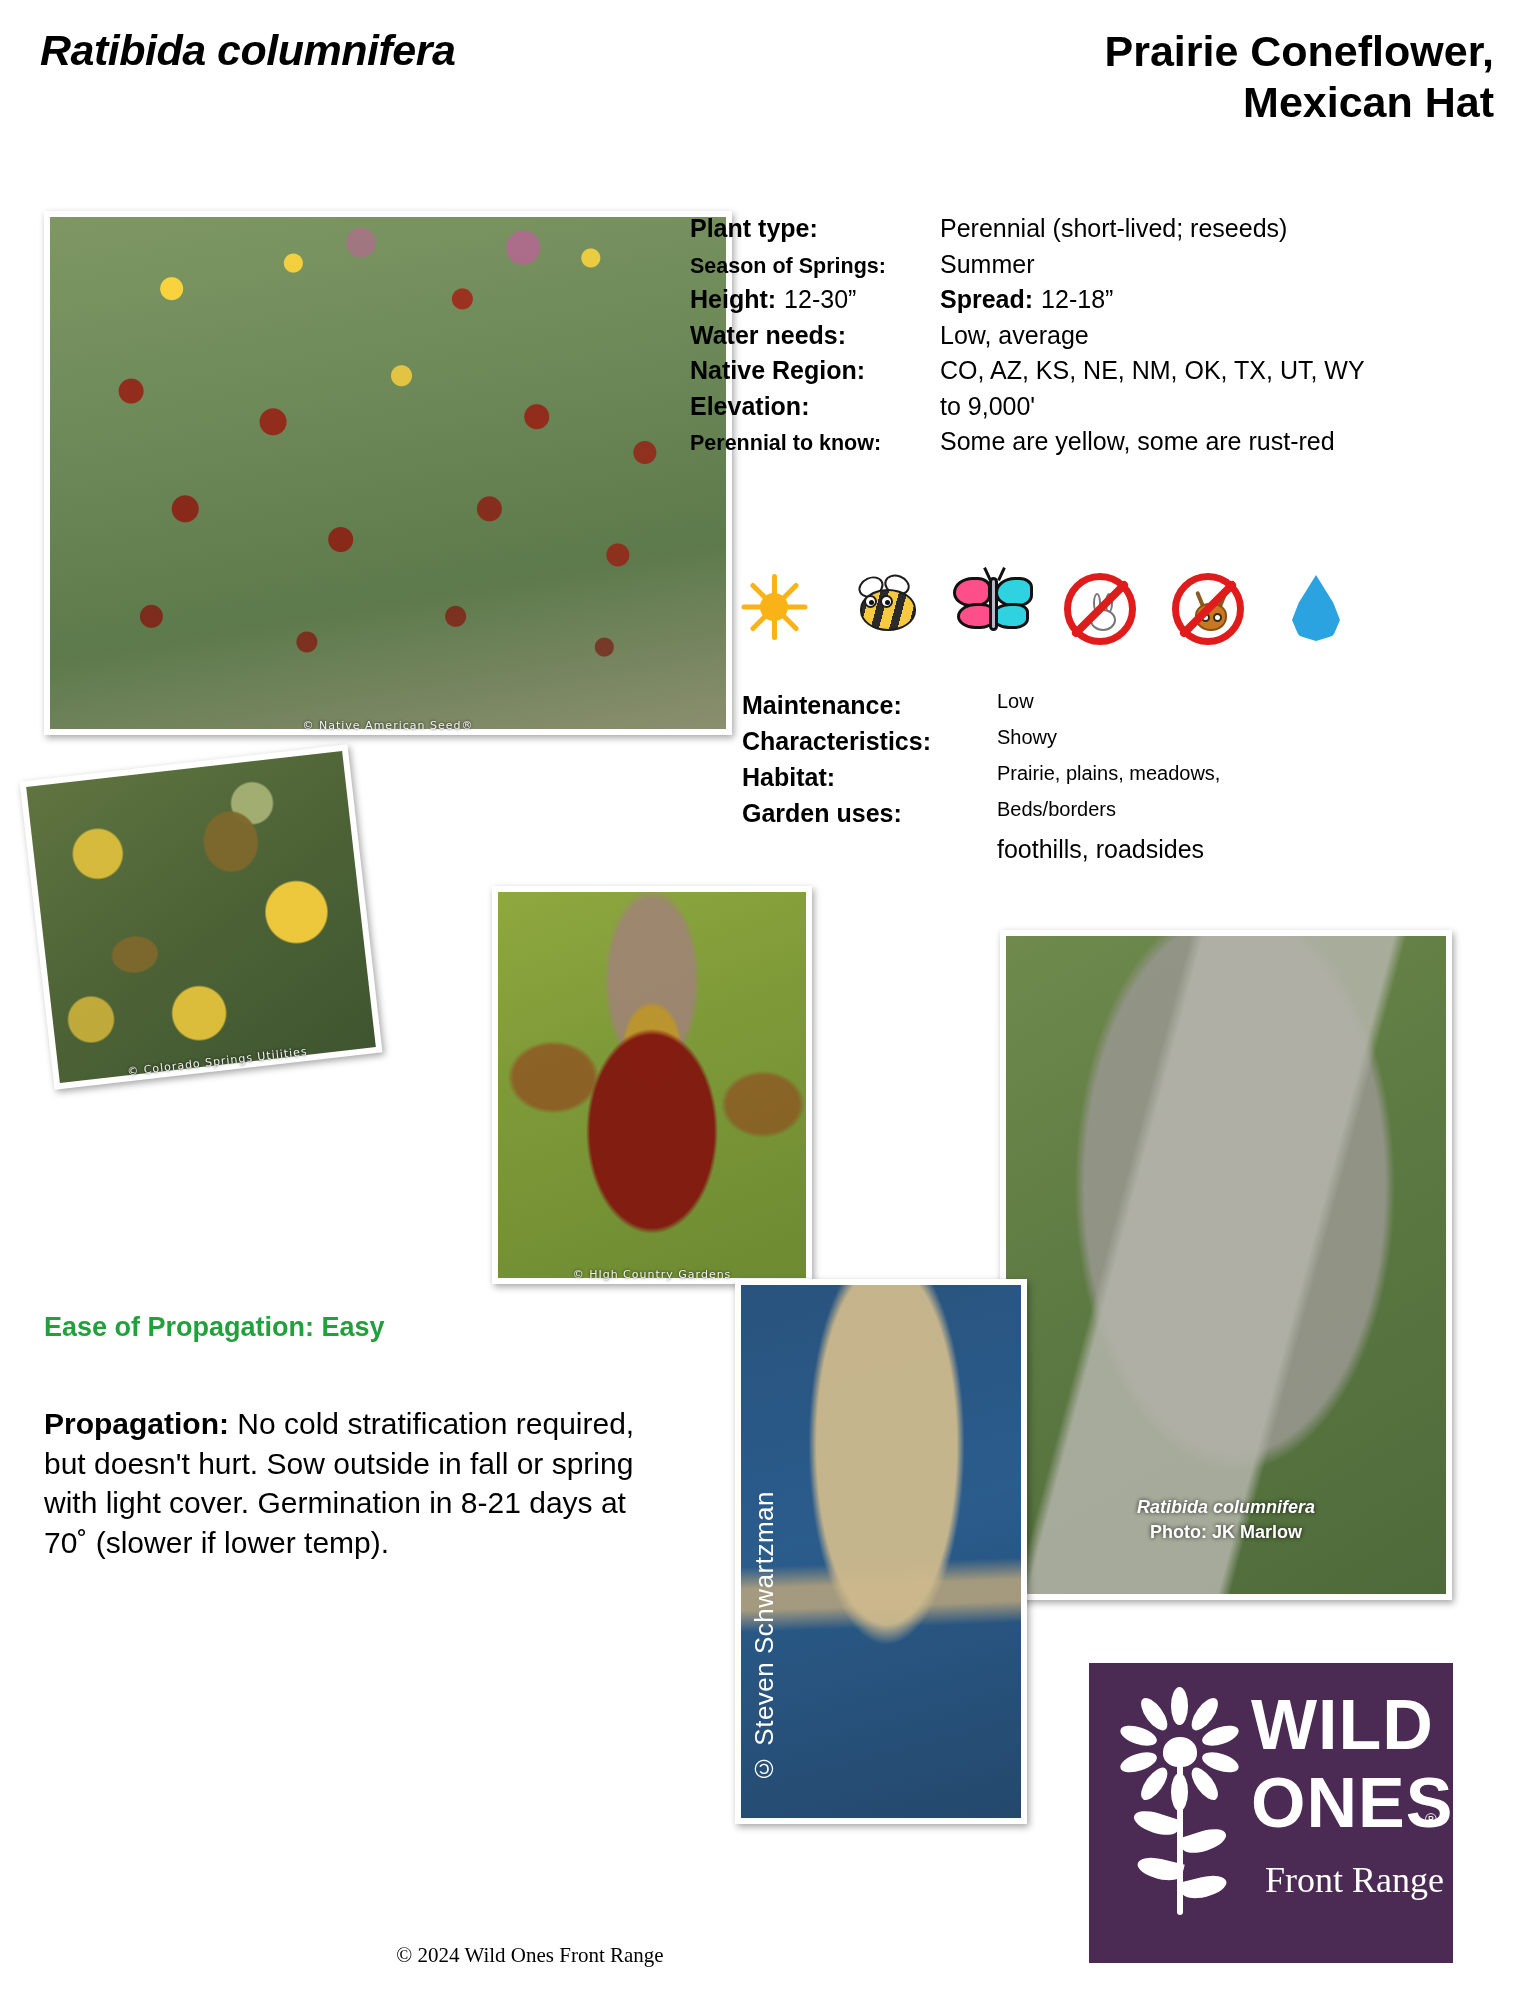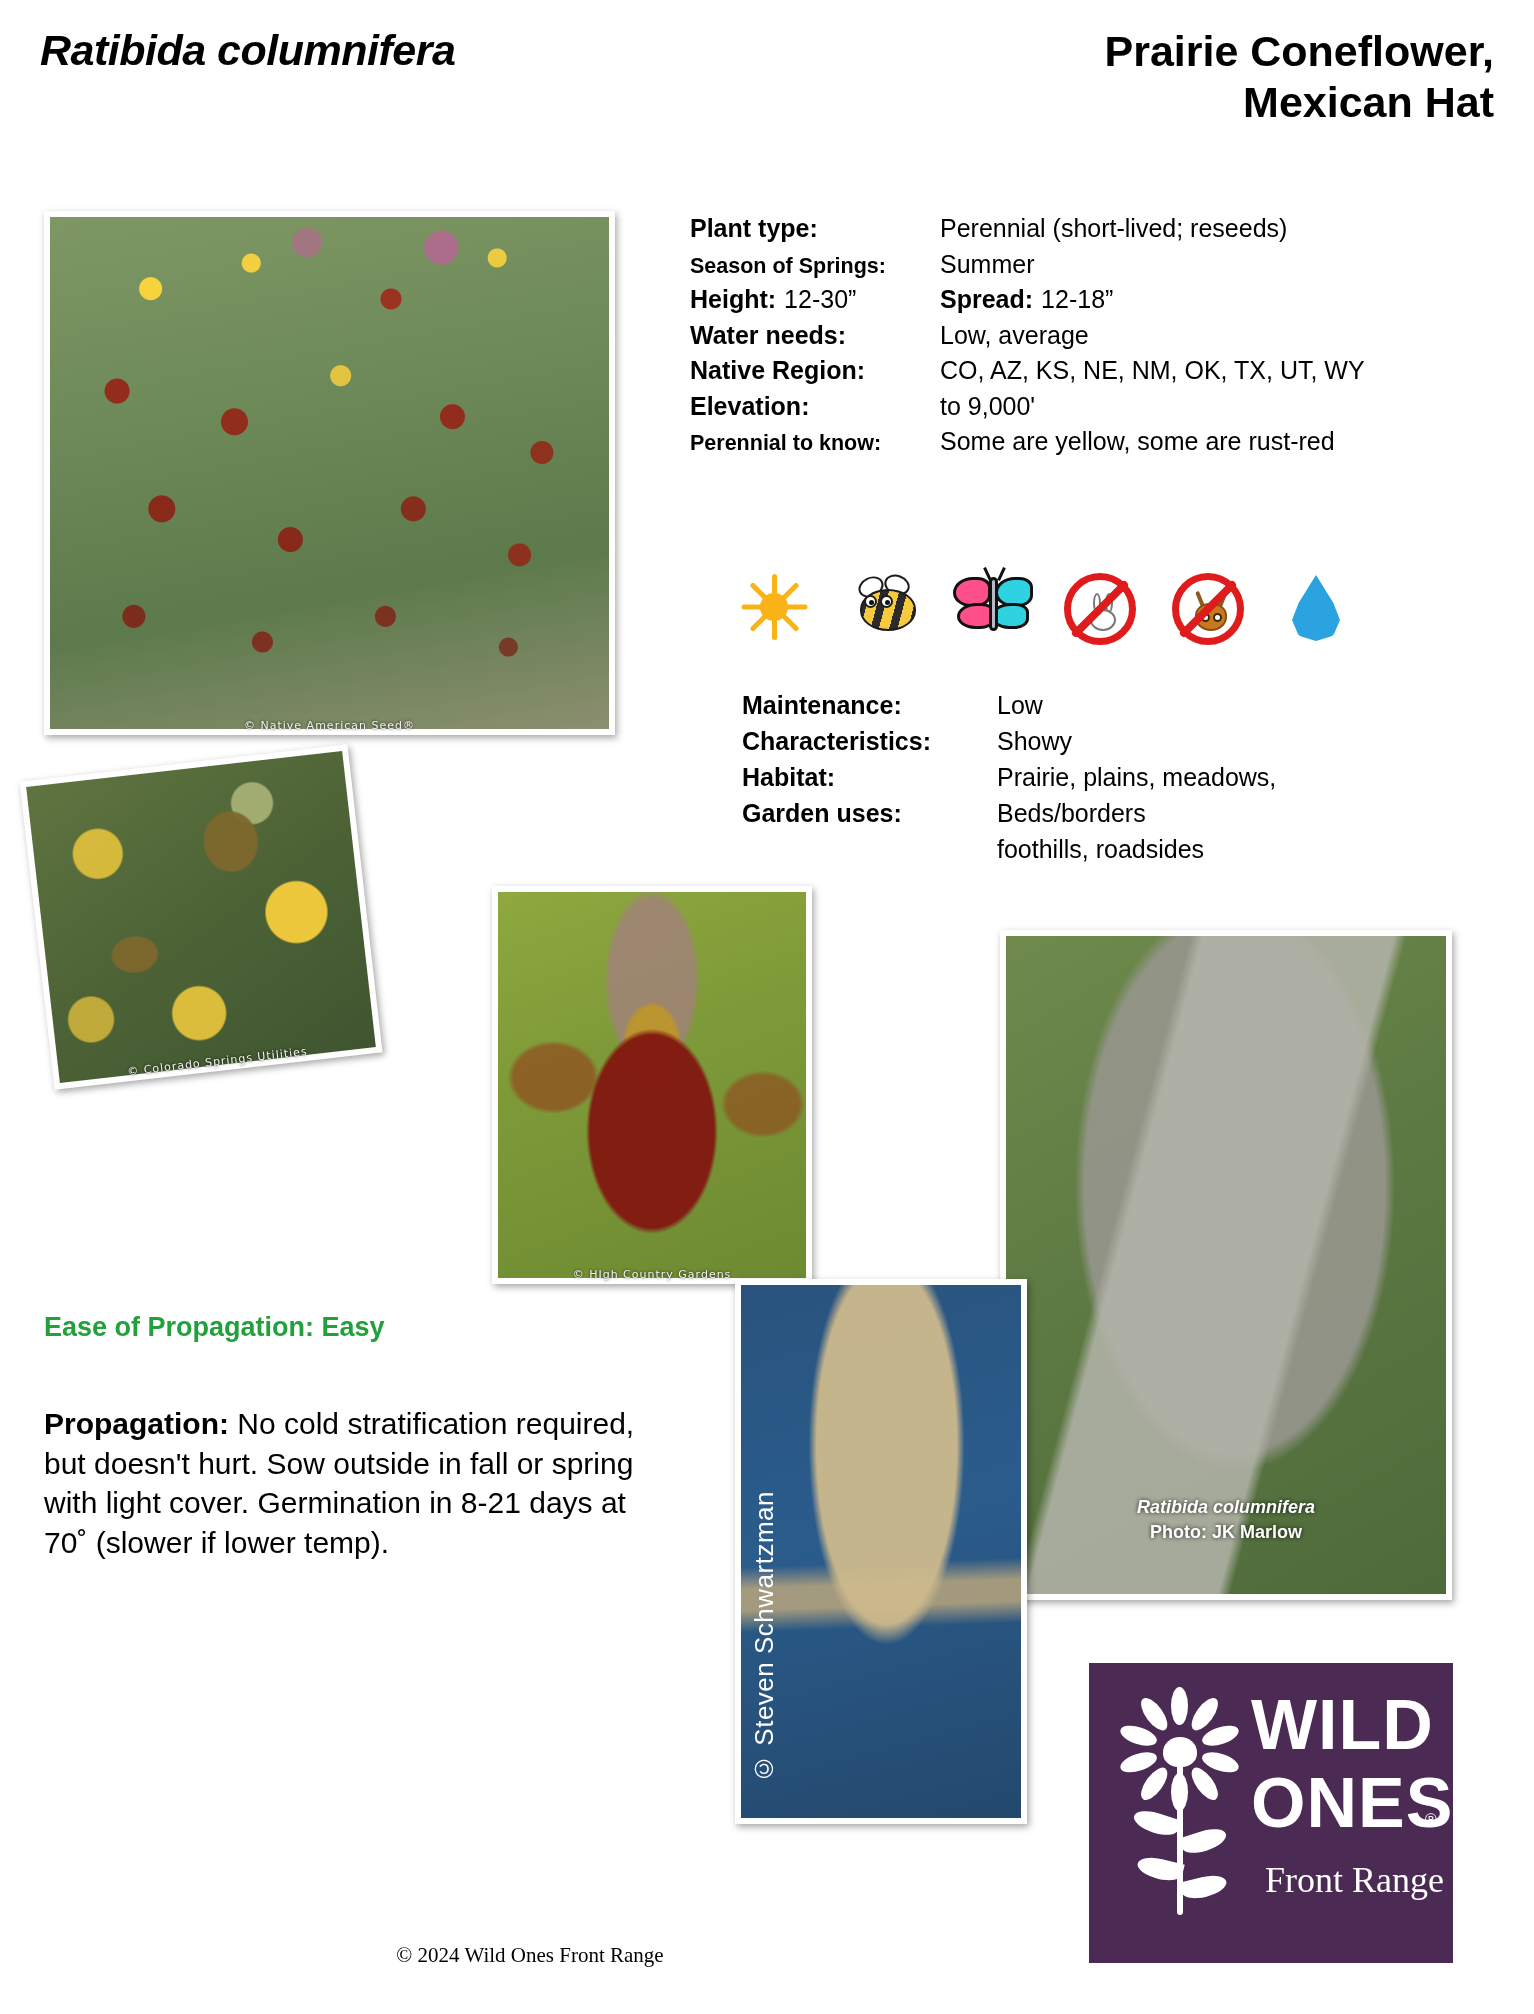--- a/index.html
+++ b/index.html
@@ -50,21 +50,21 @@
     bottom: 3px; left: 0; width: 100%;
     text-align: center;
     color: #f2f2f2;
     font-size: 11px;
     letter-spacing: 1px;
     text-shadow: 0 0 3px rgba(0,0,0,0.9);
     font-family: "DejaVu Sans", sans-serif;
   }
 
   
-  #photo-field { left: 44px; top: 211px; width: 571px; height: 524px; padding-left: 8px; }
+  #photo-field { left: 44px; top: 211px; width: 688px; height: 524px; padding-left: 8px; }
   #photo-field .inner {
     background:
       radial-gradient(circle at 18% 14%, rgba(255,214,60,0.95) 0 11px, transparent 12px),
       radial-gradient(circle at 36% 9%, rgba(255,214,60,0.9) 0 9px, transparent 10px),
       radial-gradient(circle at 61% 16%, rgba(160,40,25,0.9) 0 10px, transparent 11px),
       radial-gradient(circle at 80% 8%, rgba(255,214,60,0.85) 0 9px, transparent 10px),
       radial-gradient(circle at 12% 34%, rgba(150,35,22,0.9) 0 12px, transparent 13px),
       radial-gradient(circle at 33% 40%, rgba(150,35,22,0.9) 0 13px, transparent 14px),
       radial-gradient(circle at 52% 31%, rgba(255,210,60,0.8) 0 10px, transparent 11px),
       radial-gradient(circle at 72% 39%, rgba(150,35,22,0.9) 0 12px, transparent 13px),
@@ -213,21 +213,21 @@
   .deer .antler.l { left:8px; transform:rotate(-22deg); } .deer .antler.r { left:31px; transform:rotate(22deg); }
 
   .drop { position:absolute; left:24px; top:18px; width:48px; height:66px; }
   .drop .d { position:absolute; inset:0; background:#2aa3e0; border-radius:50% 50% 50% 50% / 72% 72% 32% 32%;
     clip-path: polygon(50% 0%, 86% 42%, 100% 68%, 86% 92%, 50% 100%, 14% 92%, 0% 68%, 14% 42%); }
 
   
   .facts2 { position: absolute; left: 742px; top: 687px; width: 720px; }
   .facts2 .row { display: flex; line-height: 1.44; }
   .facts2 .lbl { font-weight: bold; font-size: 25px; width: 255px; flex: 0 0 255px; }
-  .facts2 .val { font-size: 25px; }
+  .facts2 .val { font-size: 20px; }
   .facts2 .cont { margin-left: 255px; font-size: 25px; line-height: 1.44; }
 
   
   .prop-ease {
     position: absolute; left: 44px; top: 1312px;
     font-size: 27px; font-weight: bold; color: #21a03c;
   }
   .prop-body {
     position: absolute; left: 44px; top: 1404px; width: 630px;
     font-size: 30px; line-height: 1.32;

